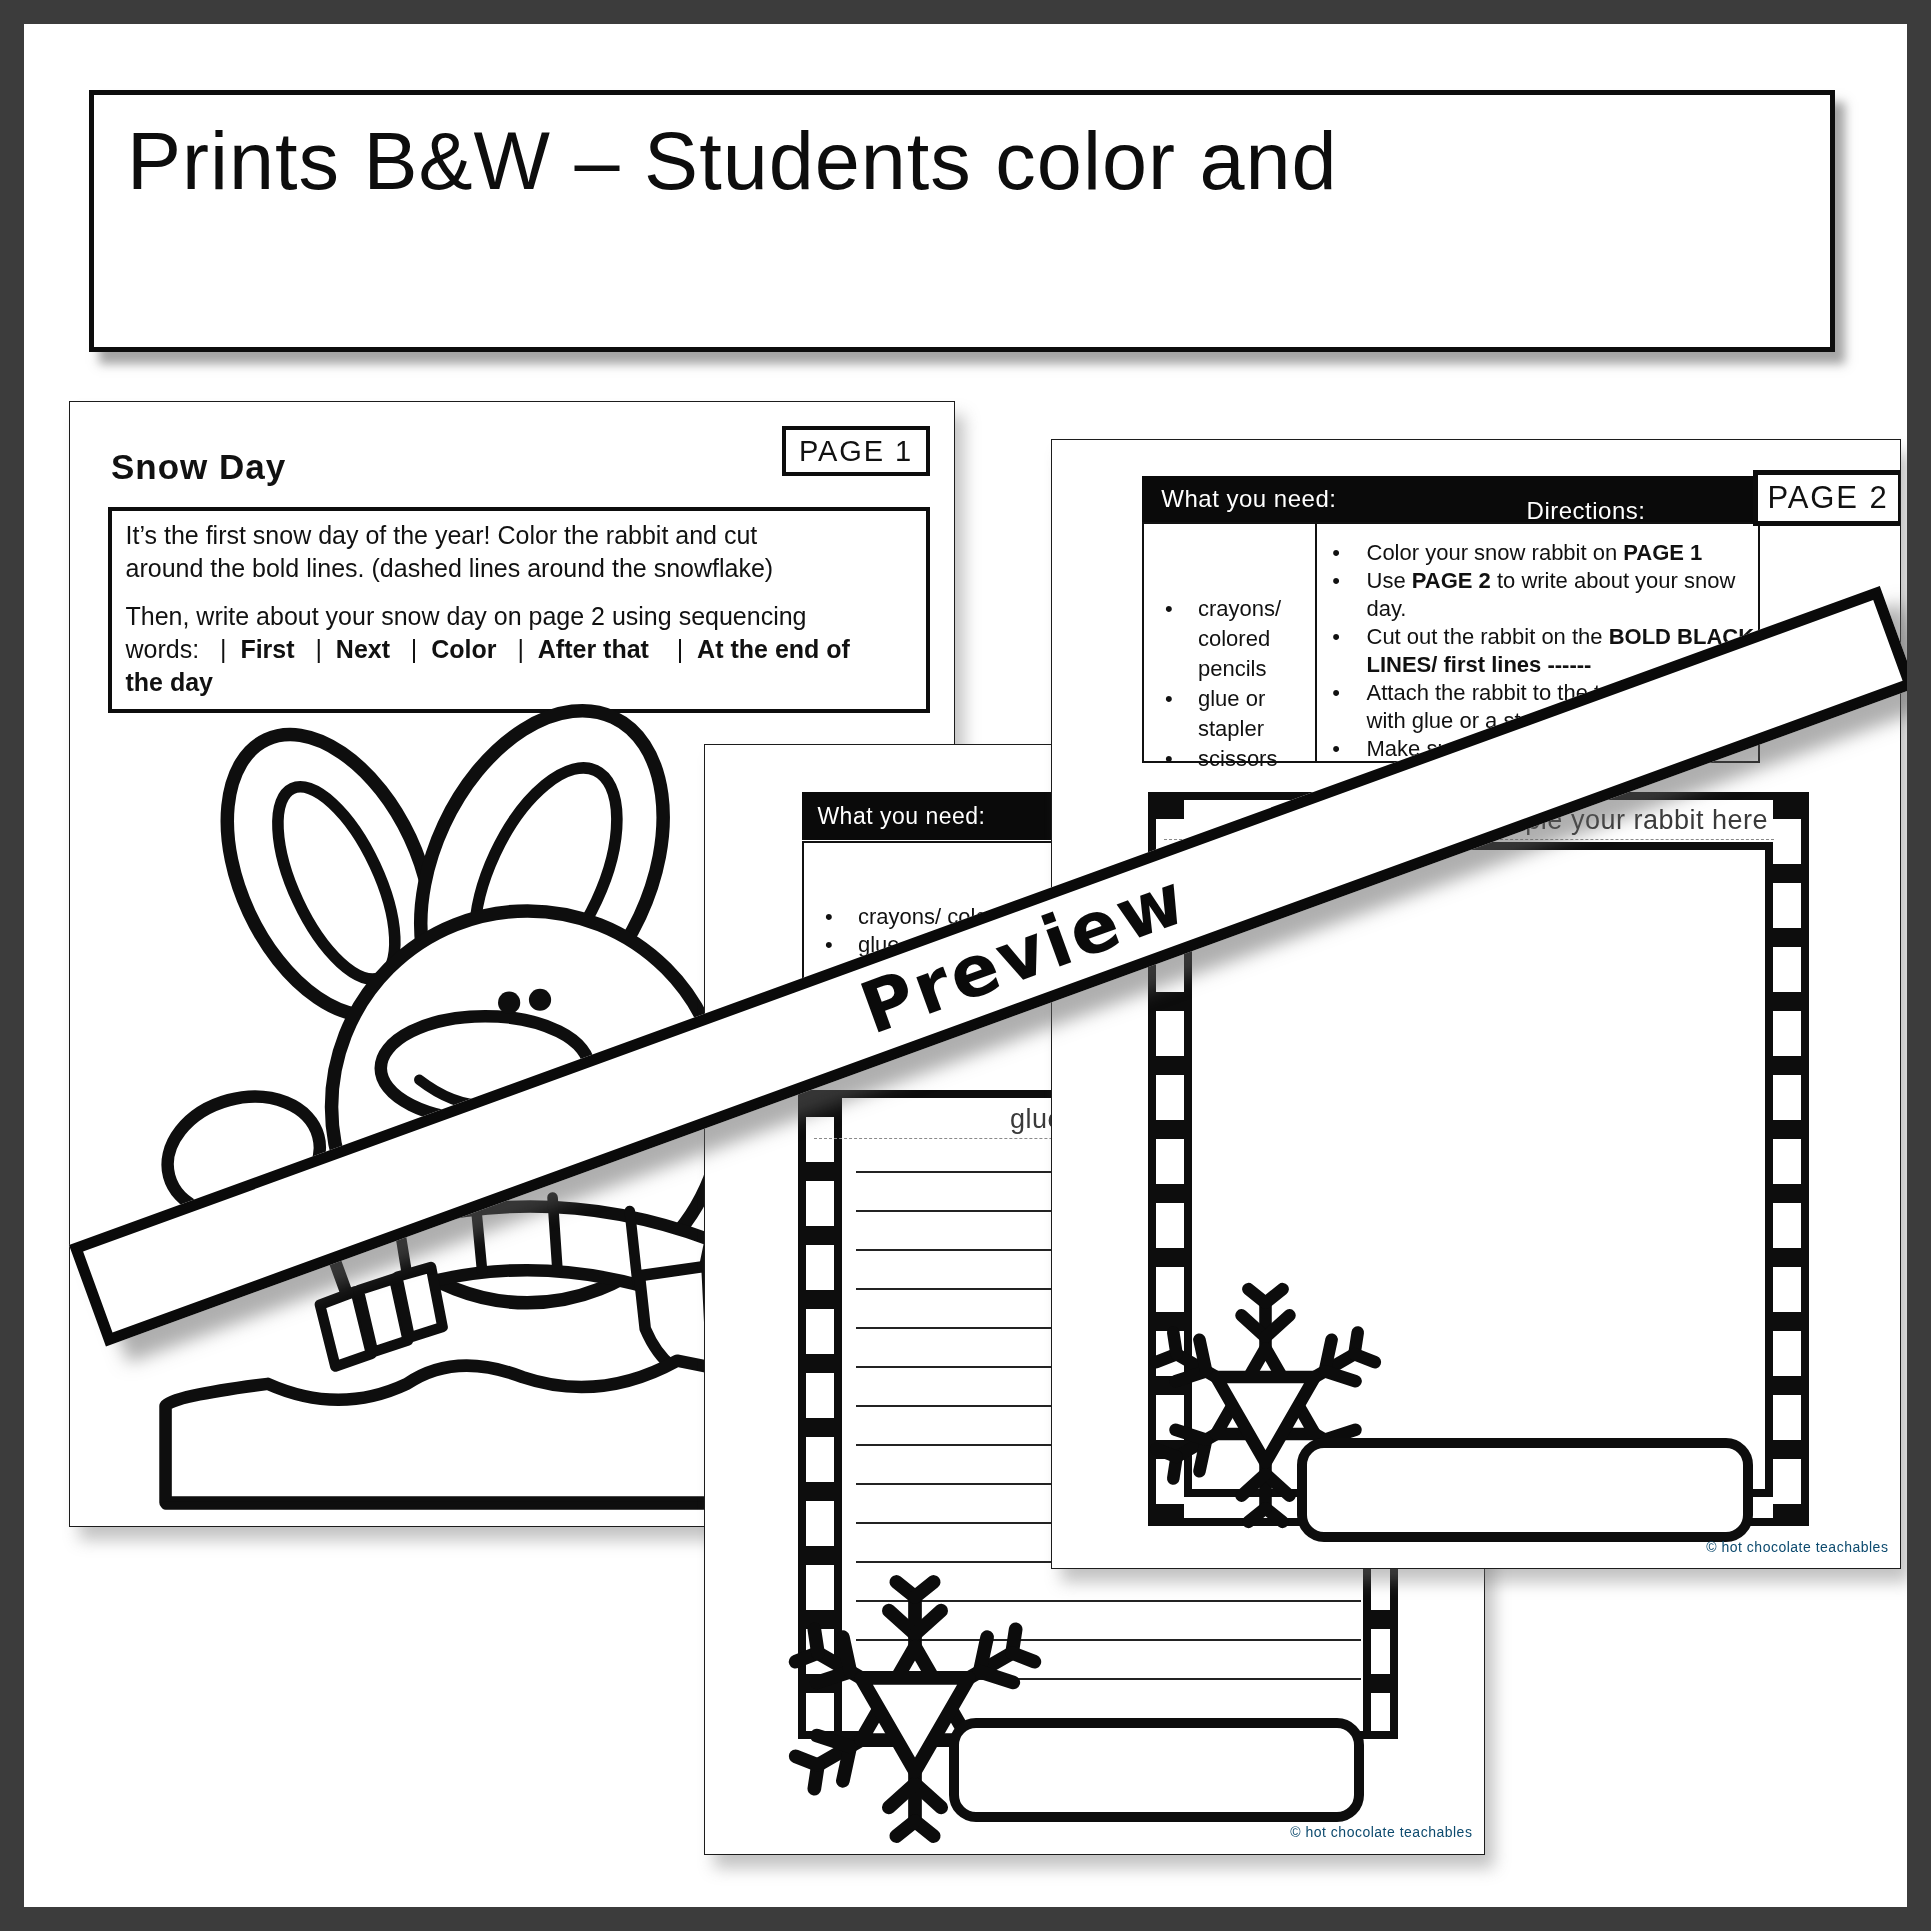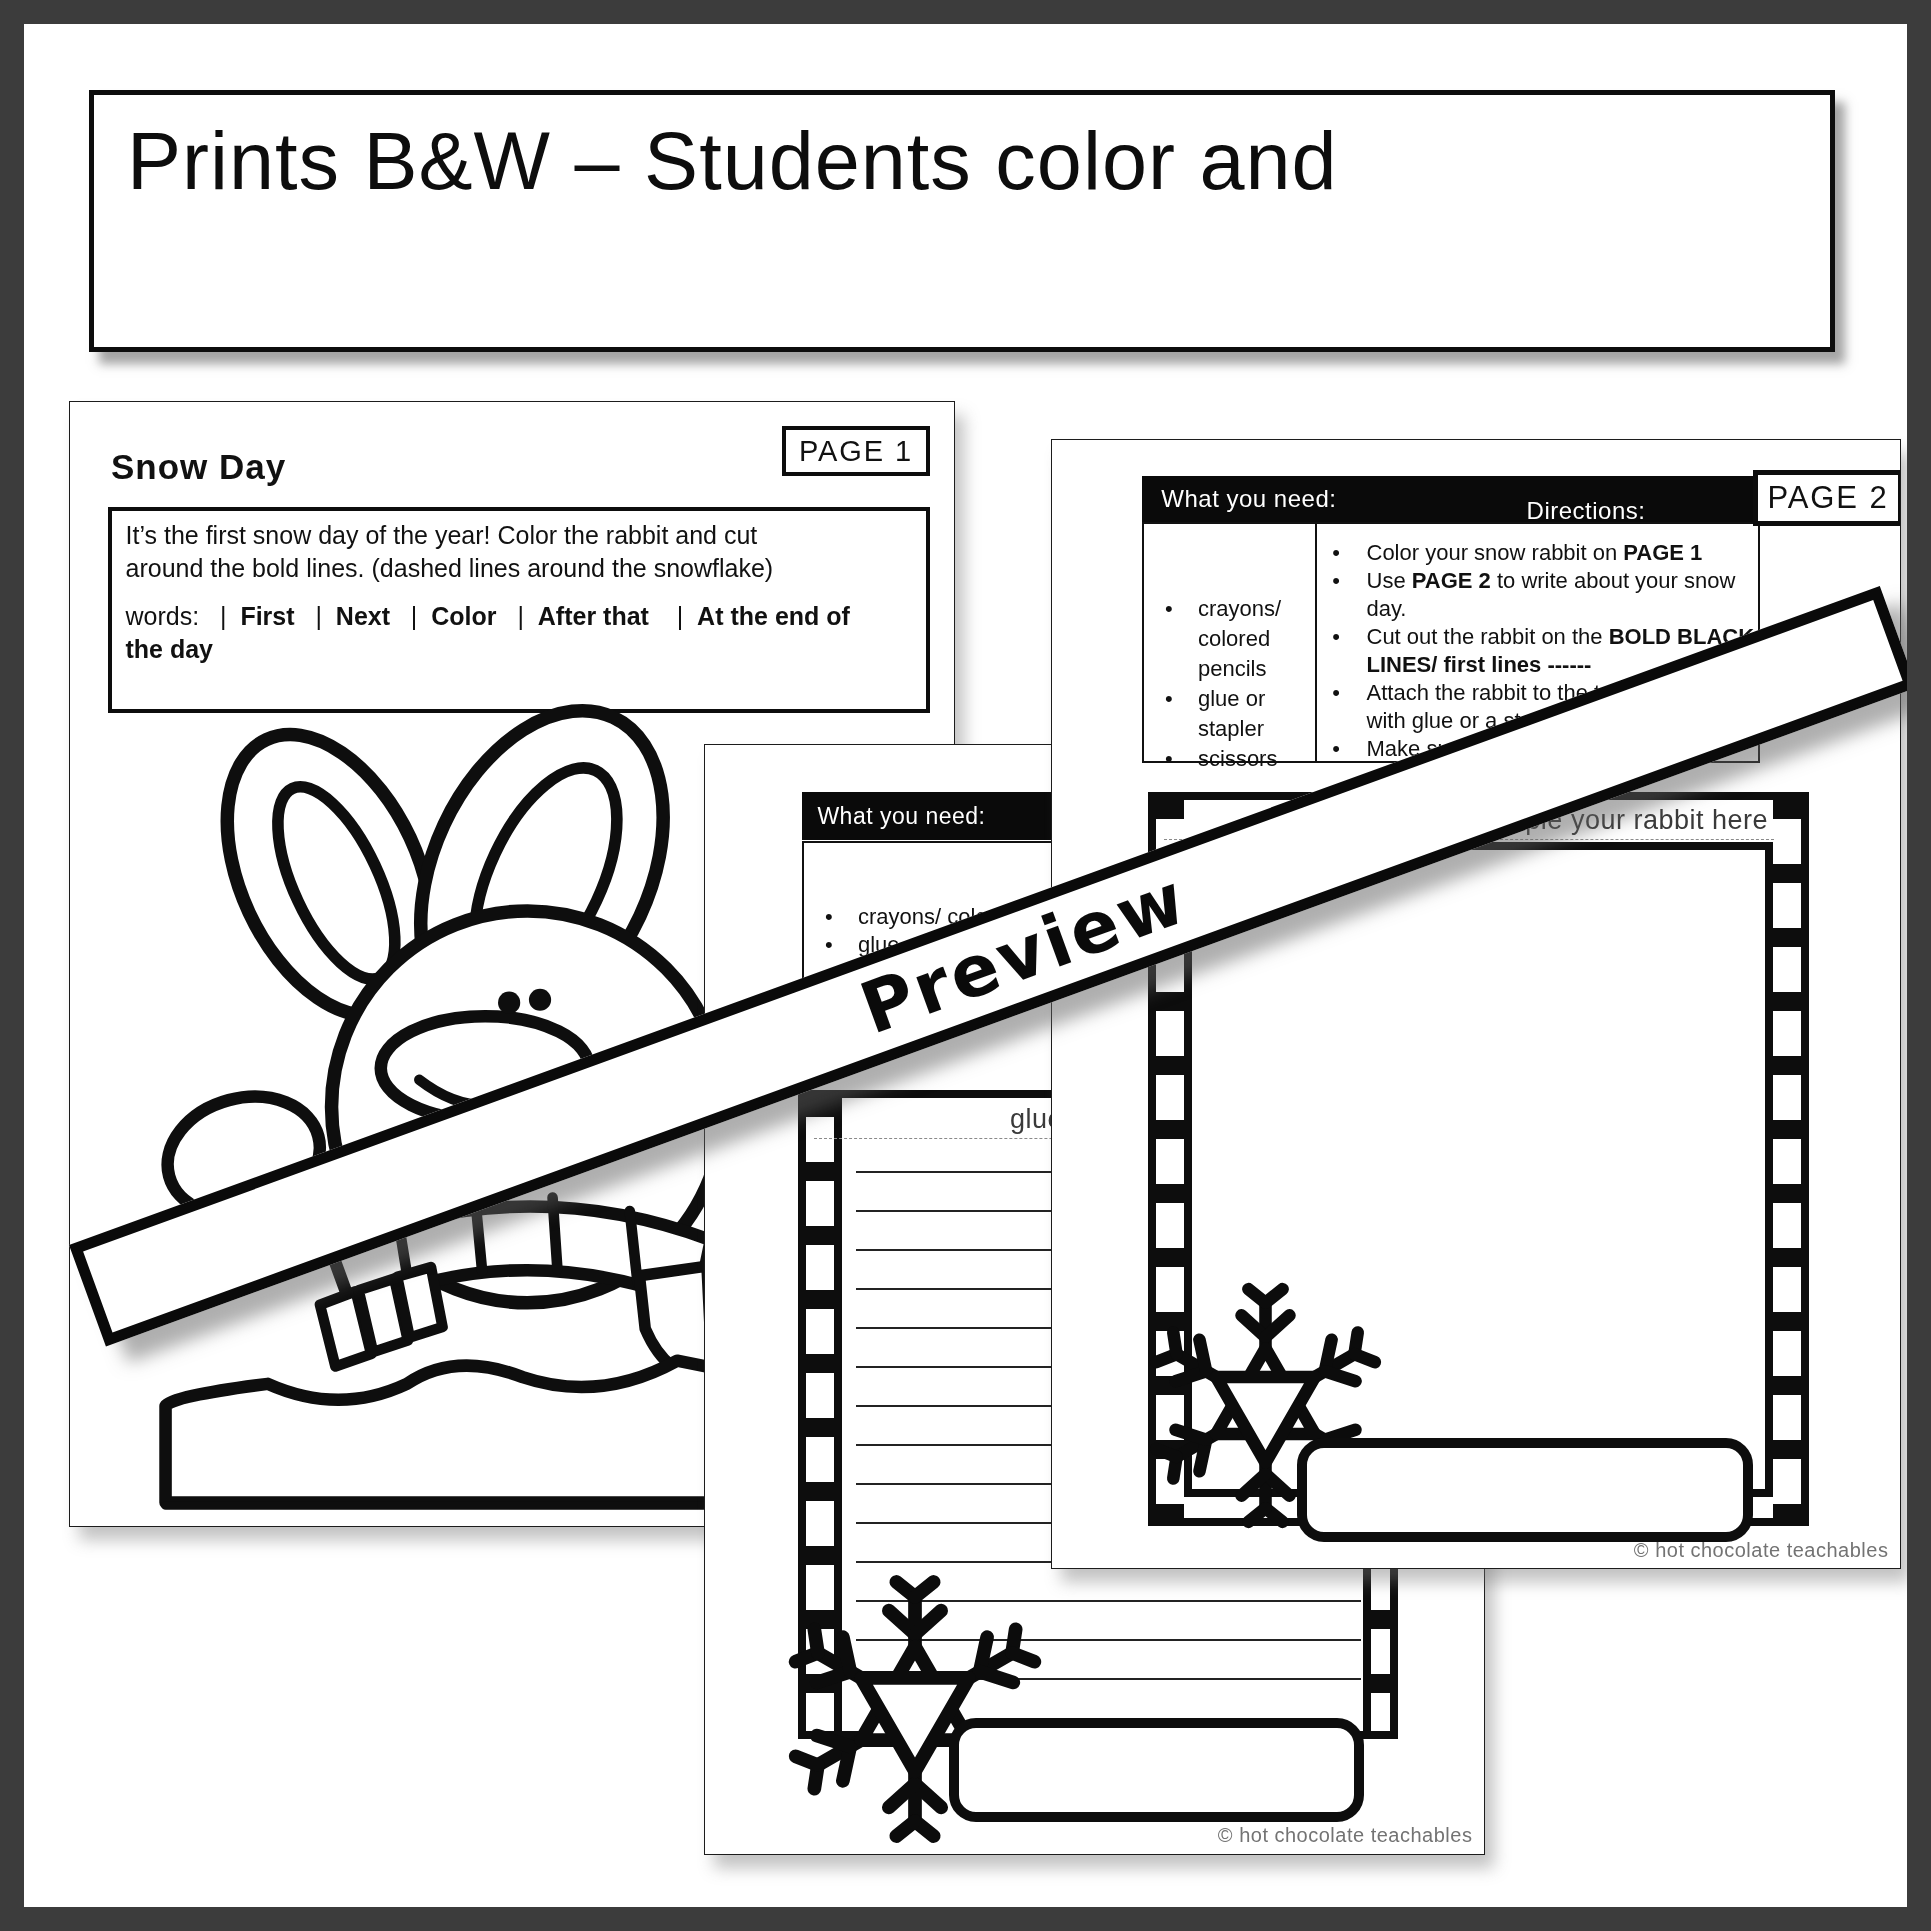--- a/index.html
+++ b/index.html
@@ -29,21 +29,21 @@
   .badge1{left:712px;top:24px;width:148px;height:50px;font-size:29px;}
   .instr-box{position:absolute;left:38px;top:105px;width:822px;height:206px;border:4.8px solid #0d0d0d;
              box-sizing:border-box;padding:7.7px 13.5px;font-size:25px;line-height:33px;}
   .instr-box .sline{white-space:pre;}
   .instr-box .blank{height:15.4px;}
   .rabbit-svg{position:absolute;left:0;top:0;}
 
   
   .bar{position:absolute;background:#0a0a0a;color:#fff;}
   .bar span{display:block;}
-  .credit{position:absolute;font-size:20px;letter-spacing:0.5px;color:#737373;}
+  .credit{position:absolute;font-size:14px;letter-spacing:0.5px;color:#0c4a6e;}
   .wnote{position:absolute;font-size:27px;color:#3a3a3a;letter-spacing:0.5px;}
   .dashline{position:absolute;border-top:1.9px dashed #8a8a8a;}
   .wframe{position:absolute;border:8.7px solid #0d0d0d;box-sizing:border-box;background:#fff;}
   .strip{position:absolute;top:0;bottom:0;background:repeating-linear-gradient(to bottom,#0d0d0d 0 19.3px,#ffffff 19.3px 64px);}
   .strip.l{left:0;}
   .strip.r{right:0;}
   .strip.bord-r{border-right:8.7px solid #0d0d0d;}
   .strip.bord-l{border-left:8.7px solid #0d0d0d;}
   .label-box{position:absolute;background:#fff;border:10.6px solid #0d0d0d;border-radius:27px;box-sizing:border-box;}
   .sf-holder{position:absolute;}
@@ -126,20 +126,21 @@
     <div class="tline">Prints B&amp;W – Students color and</div>
   </div>
 
   <div class="sheet page1">
     <div class="p1-heading">Snow Day</div>
     <div class="badge badge1">PAGE 1</div>
     <div class="instr-box" id="instr-lines">
         <div class="sline"><span>It’s the first snow day of the year! Color the rabbit and cut</span></div>
         <div class="sline"><span>around the bold lines. (dashed lines around the snowflake)</span></div>
         <div class="blank"></div>
+        <div class="sline"><span>Then, write about your snow day on page 2 using sequencing</span></div>
         <div class="sline"><span>words:   </span><span>|</span><span>  </span><b>First</b><span>   </span><span>|</span><span>  </span><b>Next</b><span>   </span><span>|</span><span>  </span><b>Color</b><span>   </span><span>|</span><span>  </span><b>After that</b><span>    </span><span>|</span><span>  </span><b>At the end of</b></div>
         <div class="sline"><b>the day</b></div>
       </div>
 
     <svg class="rabbit-svg" width="886" height="1126" viewBox="0 0 918 1166">
       <g stroke="#0e0e0e" fill="#ffffff" stroke-width="14" stroke-linecap="round" stroke-linejoin="round">
 
         <ellipse cx="269" cy="490" rx="92" ry="155" transform="rotate(-25 269 490)"></ellipse>
         <ellipse cx="276" cy="498" rx="44" ry="108" transform="rotate(-25 276 498)" stroke-width="12"></ellipse>
         <ellipse cx="489" cy="485" rx="112" ry="175" transform="rotate(25 489 485)"></ellipse>

